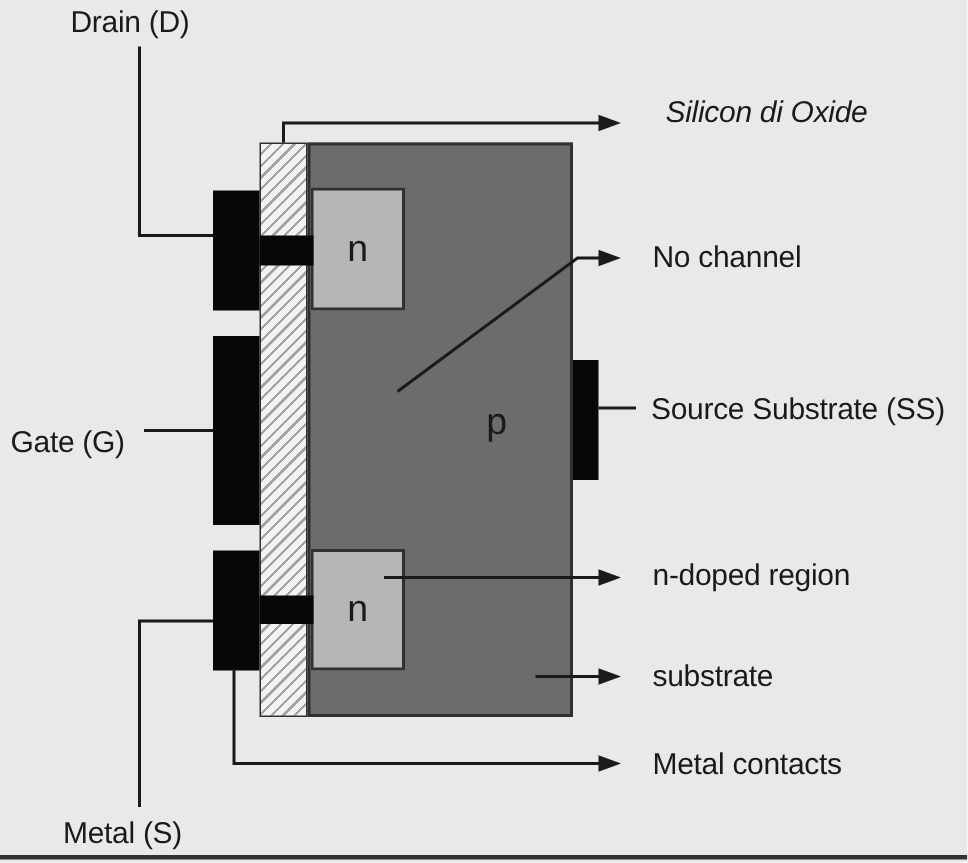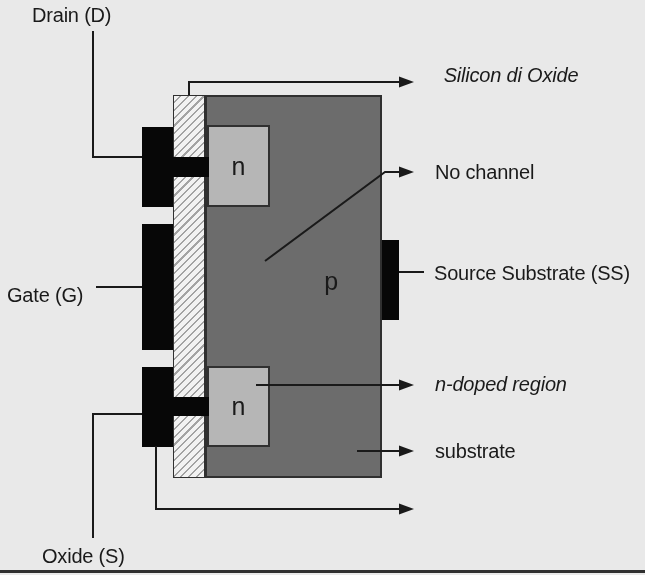--- a/index.html
+++ b/index.html
@@ -57,28 +57,28 @@
   }
   svg.lines polygon { fill: var(--annotation-line, #1a1a1a); }
 
   .lbl {
     position: absolute;
     font-size: 20px;
     line-height: 22px;
     letter-spacing: -0.2px;
     white-space: nowrap;
   }
-  .lbl-drain    { left: 32px;  top: 4px; }
+  .lbl-drain    { left: 47px;  top: 4px; }
   .lbl-gate     { left: 7px;   top: 284px; }
   .lbl-source   { left: 42px;  top: 545px; }
   .lbl-oxide    { left: 421px; top: 61px; width: 180px; text-align: center;
                   line-height: 29px; white-space: normal; font-style: italic; }
   .lbl-nochan   { left: 435px; top: 161px; }
   .lbl-ss       { left: 434px; top: 262px; }
-  .lbl-ndoped   { left: 435px; top: 373px; font-style: italic; }
+  .lbl-ndoped   { left: 435px; top: 373px; }
   .lbl-substr   { left: 435px; top: 440px; }
   .lbl-metal    { left: 435px; top: 499px; }
   .lbl-p        { left: 318px; top: 266px; width: 26px; height: 30px;
                   line-height: 30px; text-align: center; font-size: 25px; }
 </style>
 </head>
 <body>
 
 <div class="stage">
 
@@ -119,25 +119,26 @@
 
     <path d="M256 385 H400"></path>
     <polygon points="414,385 399,379.5 399,390.5"></polygon>
 
     <path d="M357 451 H400"></path>
     <polygon points="414,451 399,445.5 399,456.5"></polygon>
   </svg>
 
   <div class="lbl lbl-drain">Drain (D)</div>
   <div class="lbl lbl-gate">Gate (G)</div>
-  <div class="lbl lbl-source">Oxide (S)</div>
+  <div class="lbl lbl-source">Metal (S)</div>
 
   <div class="lbl lbl-oxide">
     <div>Silicon di Oxide</div>
   </div>
 
   <div class="lbl lbl-ss">Source Substrate (SS)</div>
   <div class="lbl lbl-nochan">No channel</div>
   <div class="lbl lbl-ndoped">n-doped region</div>
   <div class="lbl lbl-substr">substrate</div>
+  <div class="lbl lbl-metal">Metal contacts</div>
 
   <div class="lbl lbl-p">p</div>
 </div>
 
 </body></html>

